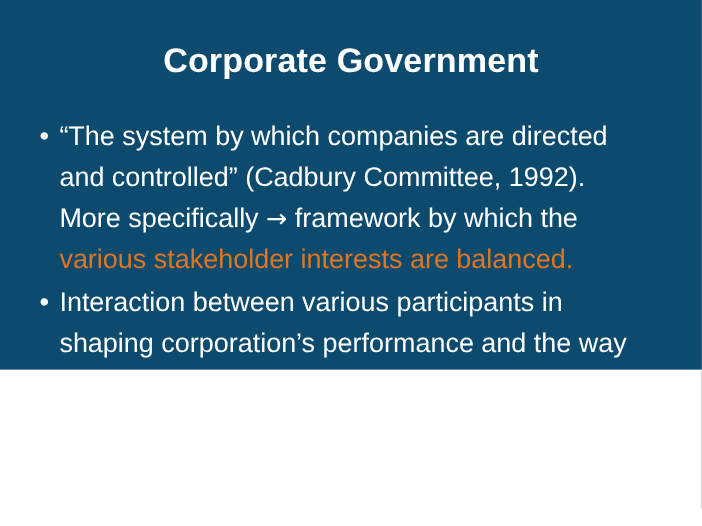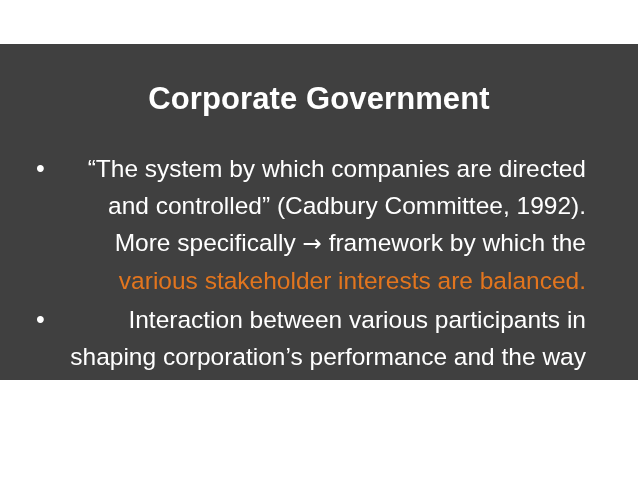--- a/index.html
+++ b/index.html
@@ -9,24 +9,23 @@
   body {
     width: 638px;
     height: 478px;
     overflow: hidden;
     font-family: "Liberation Sans", sans-serif;
   }
   .slide {
     position: relative;
     width: 638px;
     height: 336px;
-    background: #404040;
+    background: #0c4a6e;
     box-sizing: border-box;
     overflow: hidden;
-    margin-top: 44px;
   }
   .slide-title {
     position: absolute;
     top: 36px;
     left: 0;
     width: 638px;
     text-align: center;
     color: #ffffff;
     font-size: 31px;
     font-weight: bold;
@@ -53,21 +52,21 @@
     line-height: 37px;
     text-align: left;
     padding-left: 6px;
     box-sizing: border-box;
   }
   .bullet-text {
     flex: 1 1 auto;
     color: #ffffff;
     font-size: 24.5px;
     line-height: 37px;
-    text-align: right;
+    text-align: left;
     max-width: 532px;
   }
   .hl-orange {
     color: #e2751e;
   }
   .arrow-glyph {
     font-family: "DejaVu Sans", sans-serif;
     font-size: 23px;
   }
 </style>

